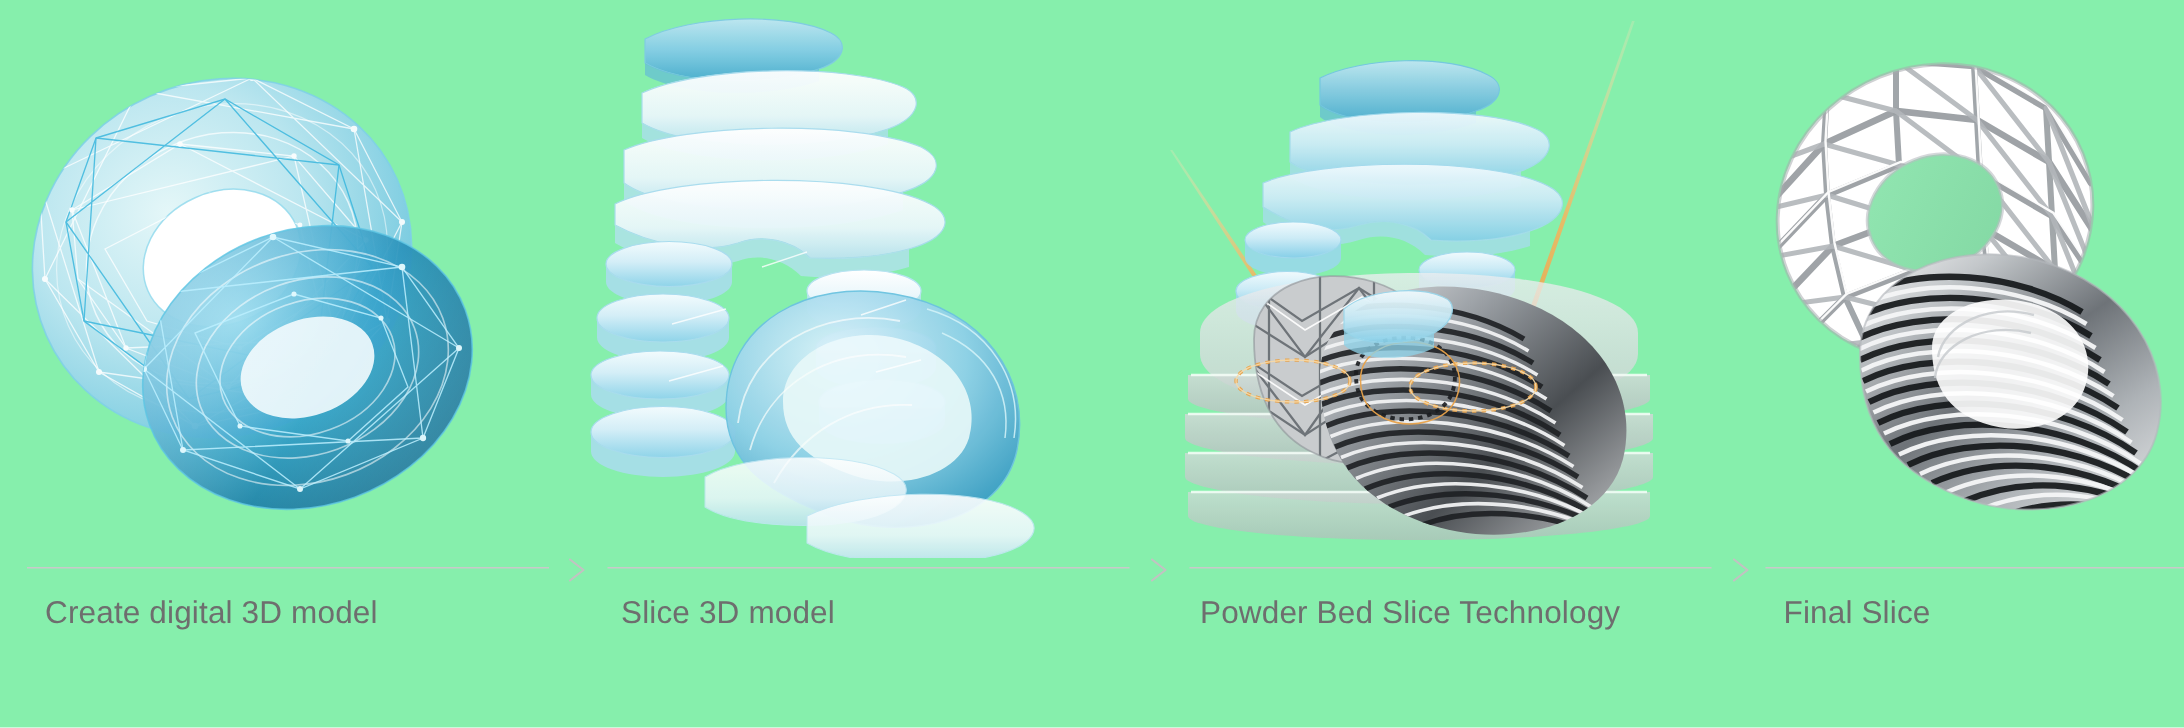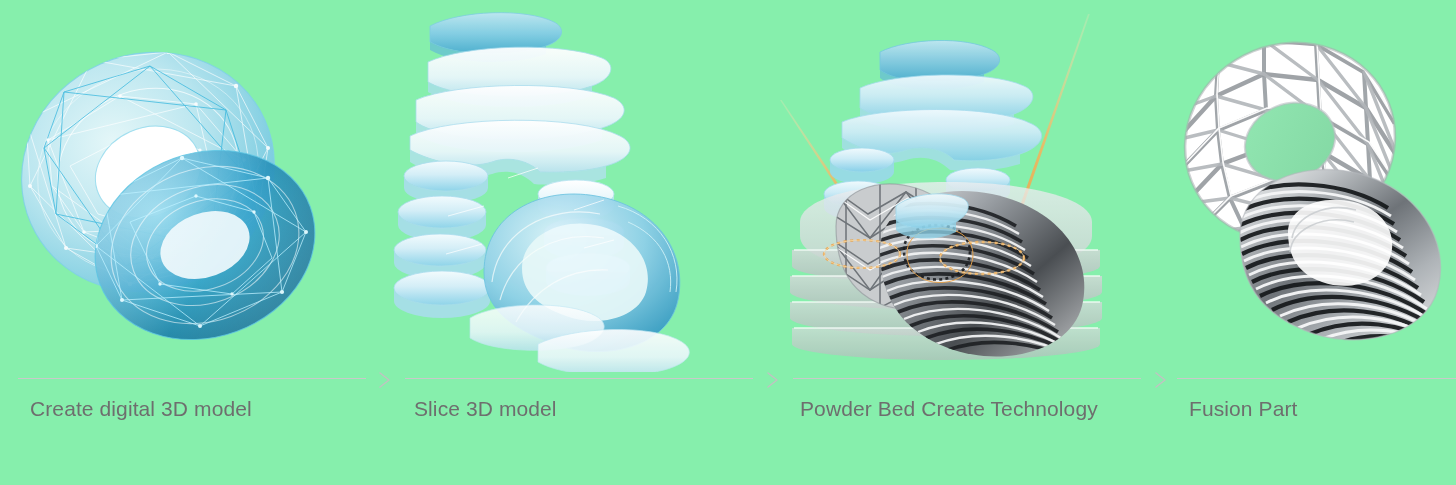--- a/index.html
+++ b/index.html
@@ -504,21 +504,21 @@
 
         <g opacity="0.95">
           <path d="M120,206 C134,194 168,190 186,198 C196,202 194,214 180,222
                    C160,232 130,230 120,220 Z" fill="url(#s3slabBlue)" stroke="#9ad7ec" stroke-width="0.8"></path>
           <path d="M120,220 C130,230 160,232 180,222 L180,232 C160,242 130,240 120,230 Z" fill="#8fd3ea" opacity="0.8"></path>
         </g>
       </svg>
     </div>
     <div class="divider"></div>
     <div class="caption">
-      <span class="line2">Powder Bed Create Technology</span>
+      <span class="line2">Powder Bed Slice Technology</span>
     </div>
   </div>
 
   <div class="chevron chev-3">
     <svg width="22" height="22" viewBox="0 0 22 22">
       <path d="M6 4 L15 11 L6 18" fill="none" stroke="currentColor" stroke-width="1.4" stroke-linecap="round" stroke-linejoin="round"></path>
     </svg>
   </div>
 
   <div class="step step-4">
@@ -632,17 +632,17 @@
             <path d="M128,238 C132,216 162,202 192,210"></path>
             <path d="M126,252 C128,230 158,214 190,222"></path>
           </g>
         </g>
         <path d="M76,236 C76,186 136,158 196,174 C254,190 286,240 274,288
                  C262,336 192,352 140,330 C96,312 76,282 76,236 Z" fill="none" stroke="#b4b8bc" stroke-width="1.4" opacity="0.6"></path>
       </svg>
     </div>
     <div class="divider"></div>
     <div class="caption">
-      <span>Fusion Part</span>
+      <span>Final Slice</span>
     </div>
   </div>
 
 </div>
 
 </body></html>

